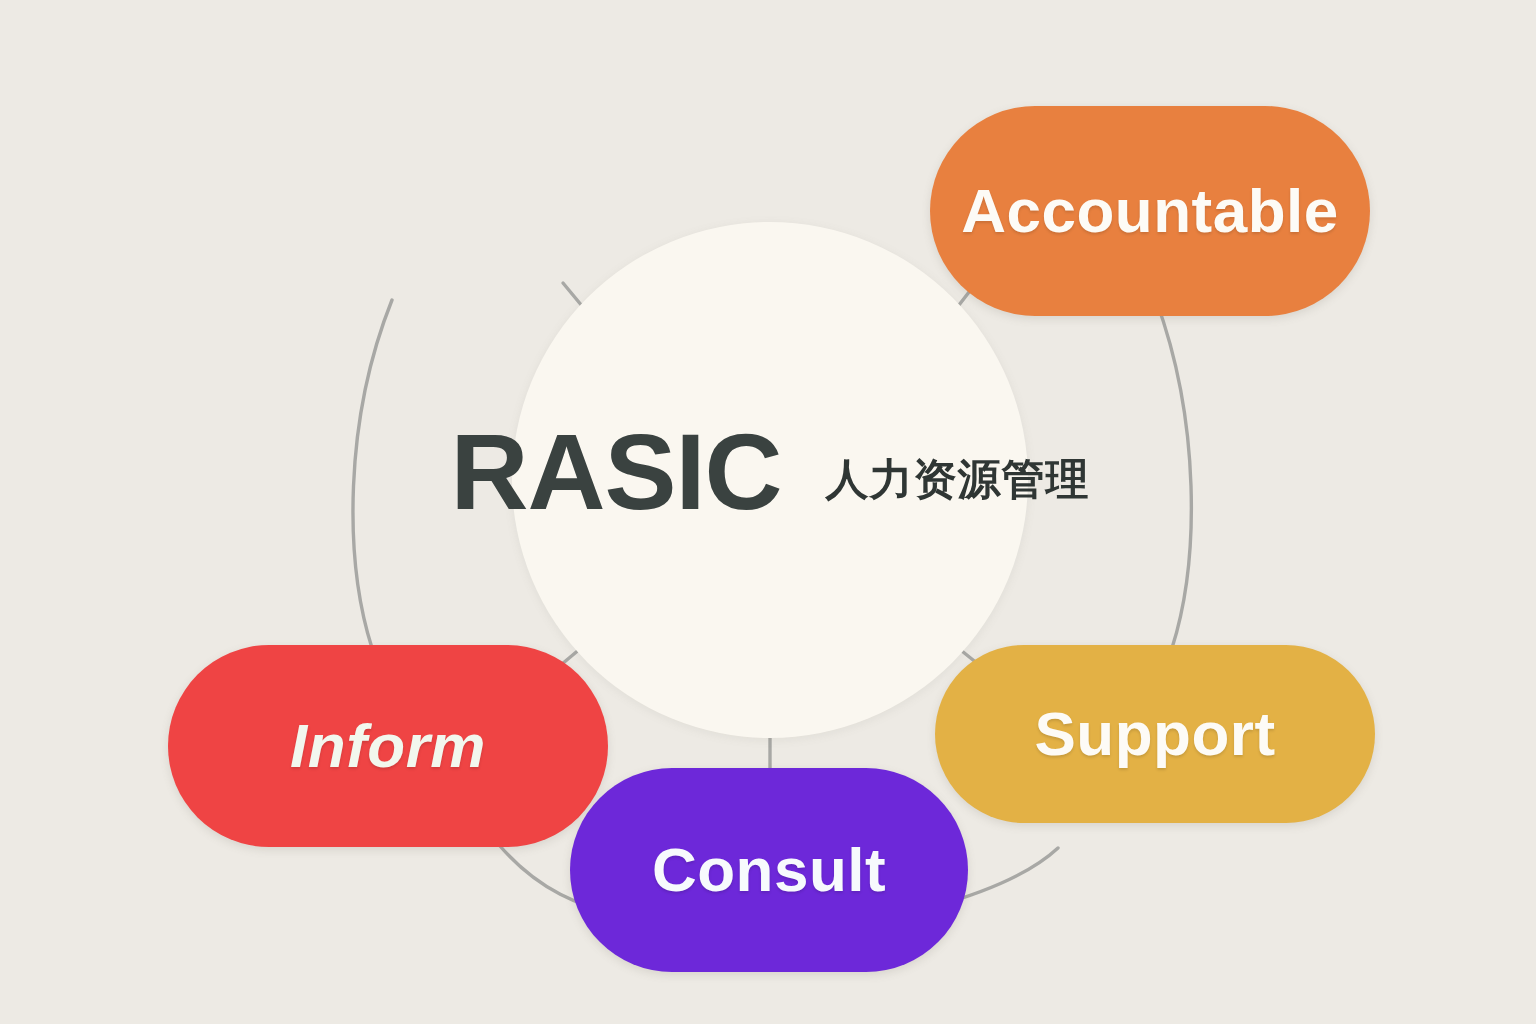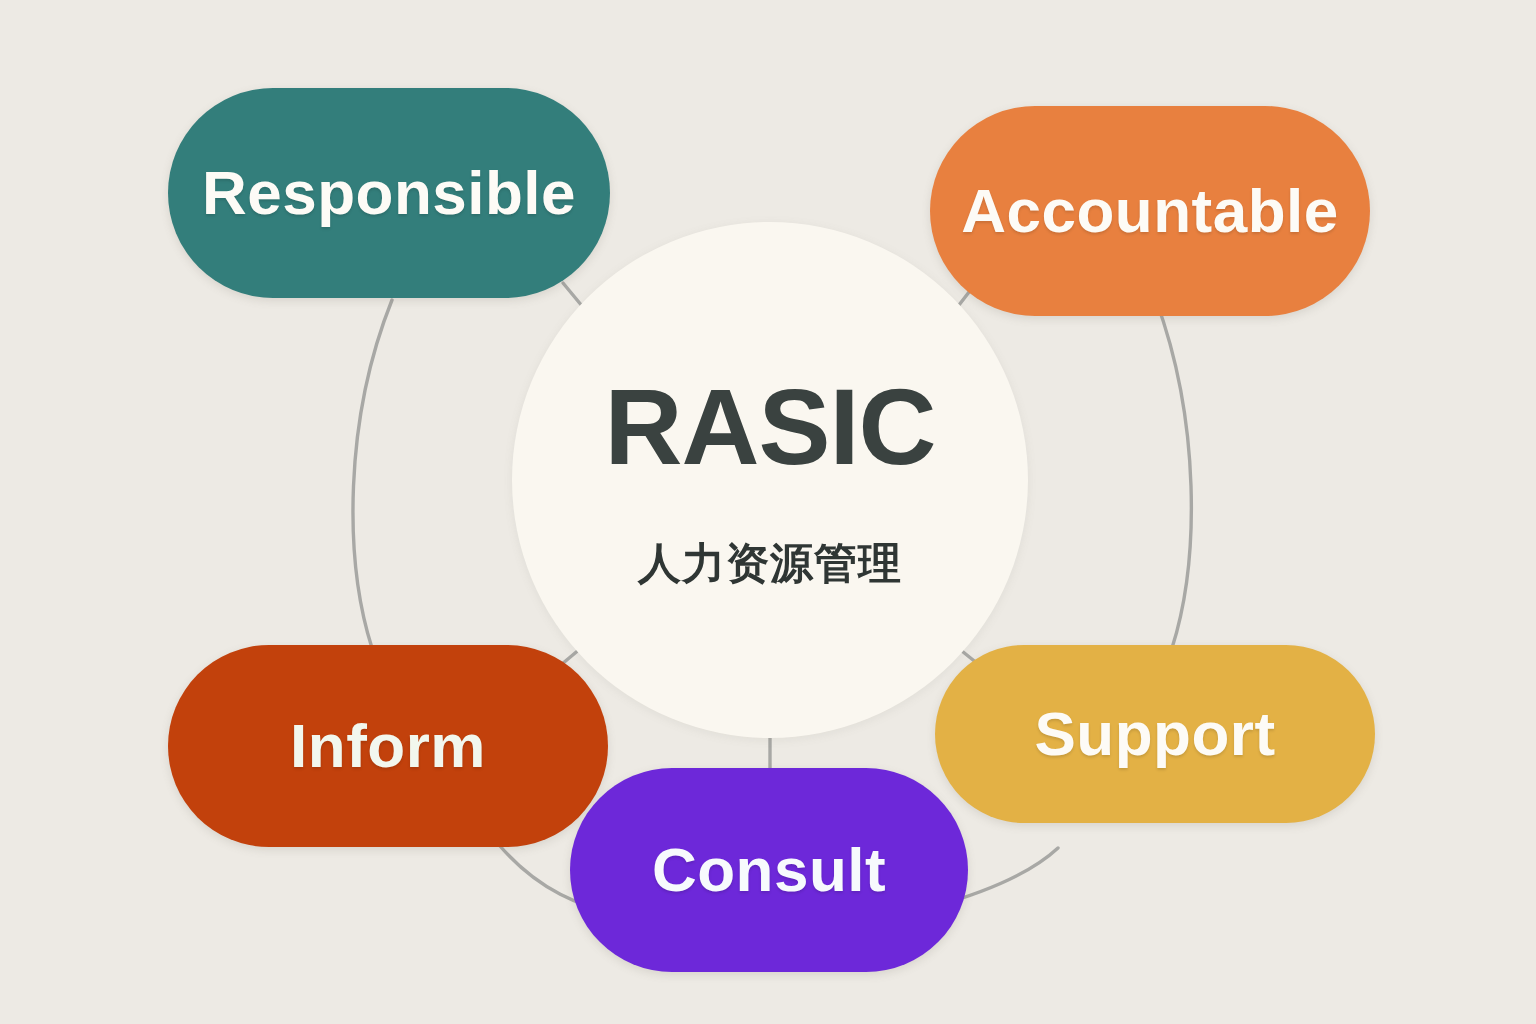--- a/index.html
+++ b/index.html
@@ -34,21 +34,20 @@
   .hub {
     position: absolute;
     left: 512px;
     top: 222px;
     width: 516px;
     height: 516px;
     border-radius: 50%;
     background: #FAF7F0;
     box-shadow: 0 2px 10px rgba(120,115,105,0.10);
     display: flex;
-    flex-direction: column;
     align-items: center;
     justify-content: center;
     gap: 44px;
   }
   .hub-title {
     font-size: 108px;
     font-weight: bold;
     letter-spacing: -1px;
     color: #3A4240;
     line-height: 1;
@@ -114,33 +113,30 @@
       <path d="M 952 643 L 978 664" stroke="#A8A8A5"></path>
       <path d="M 770 735 L 770 772" stroke="#A8A8A5"></path>
     </g>
   </svg>
 
   <div class="hub" style="background: rgb(250, 247, 240);">
     <div class="hub-title" style="color: rgb(58, 66, 64);">RASIC</div>
     <div class="hub-subtitle">人力资源管理</div>
   </div>
 
-  <div class="pill pill-responsible" style="background: rgb(51, 126, 123);">
-    <span class="pill-label" style="color: rgb(253, 251, 246);">Responsible</span>
-  </div>
 
   <div class="pill pill-accountable" style="background: rgb(232, 128, 63);">
     <span class="pill-label" style="color: rgb(253, 251, 246);">Accountable</span>
   </div>
 
   <div class="pill pill-support" style="background: rgb(227, 177, 69);">
     <span class="pill-label" style="color: rgb(253, 251, 246);">Support</span>
   </div>
 
-  <div class="pill pill-inform" style="background: #c2410c;">
+  <div class="pill pill-inform" style="background: #ef4444; font-style: italic;">
     <span class="pill-label" style="color: rgb(242, 247, 238);">Inform</span>
   </div>
 
   <div class="pill pill-consult" style="background: #6d28d9;">
     <span class="pill-label" style="color: rgb(247, 250, 253);">Consult</span>
   </div>
 
 </div>
 
 </body></html>

